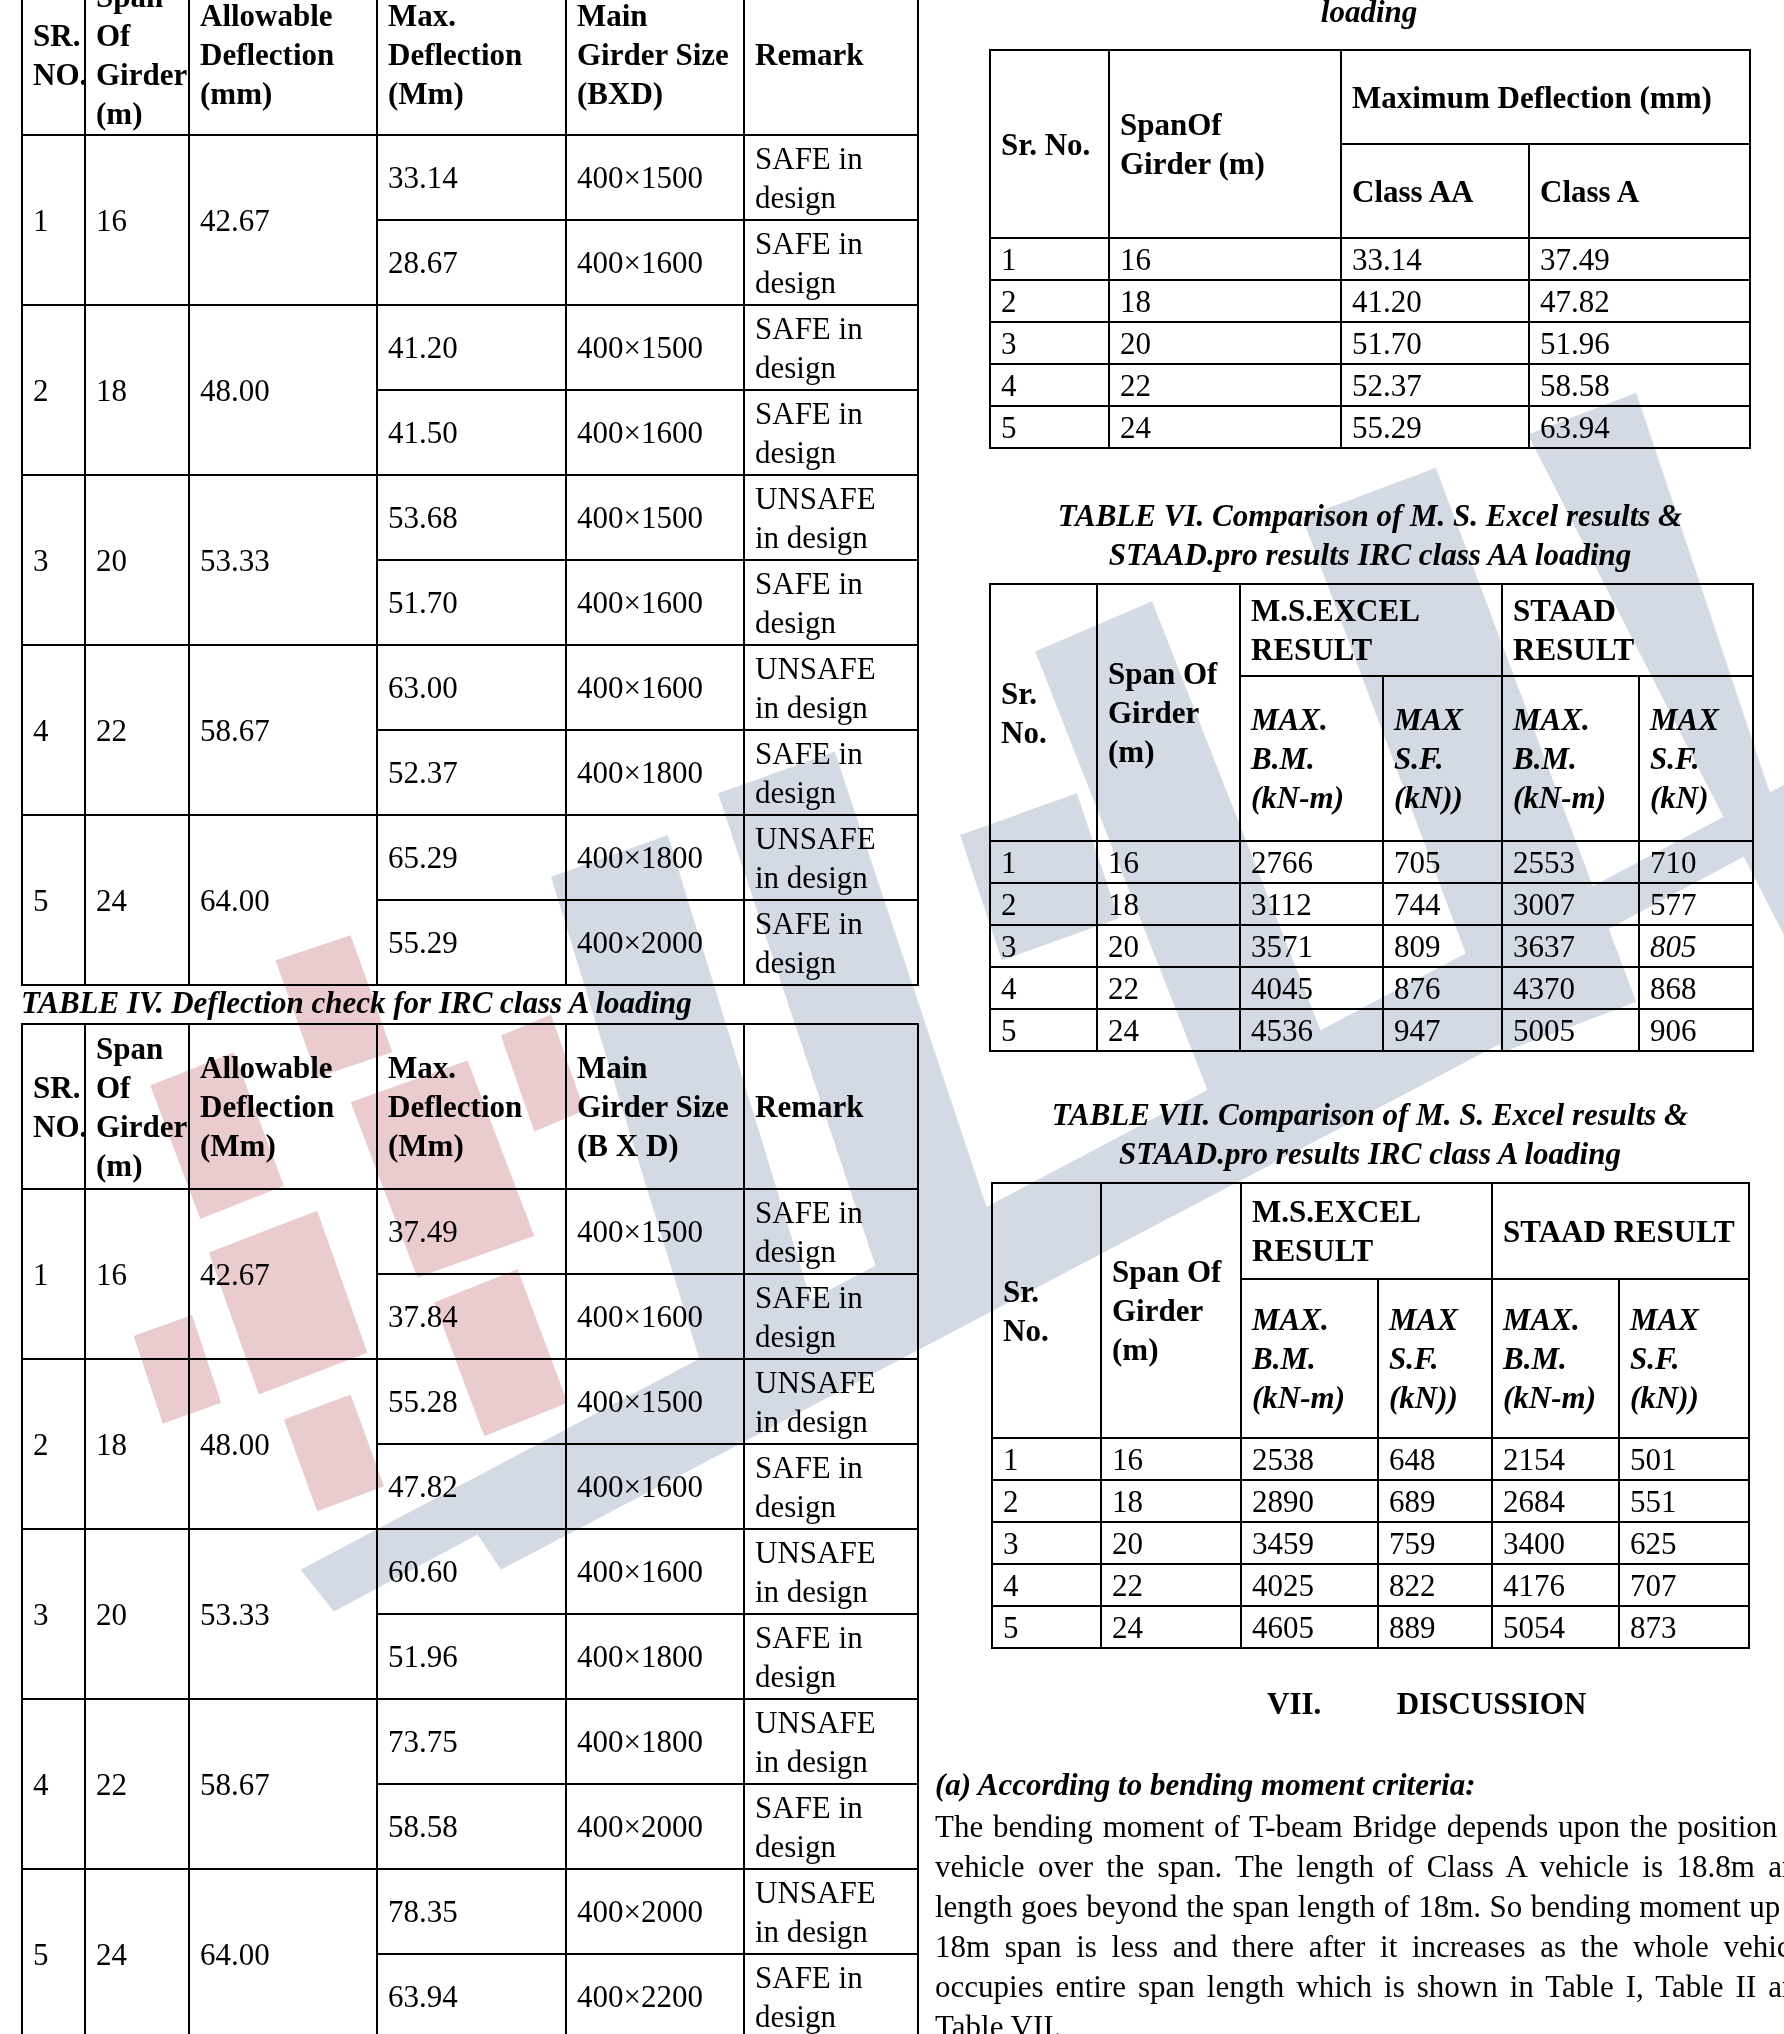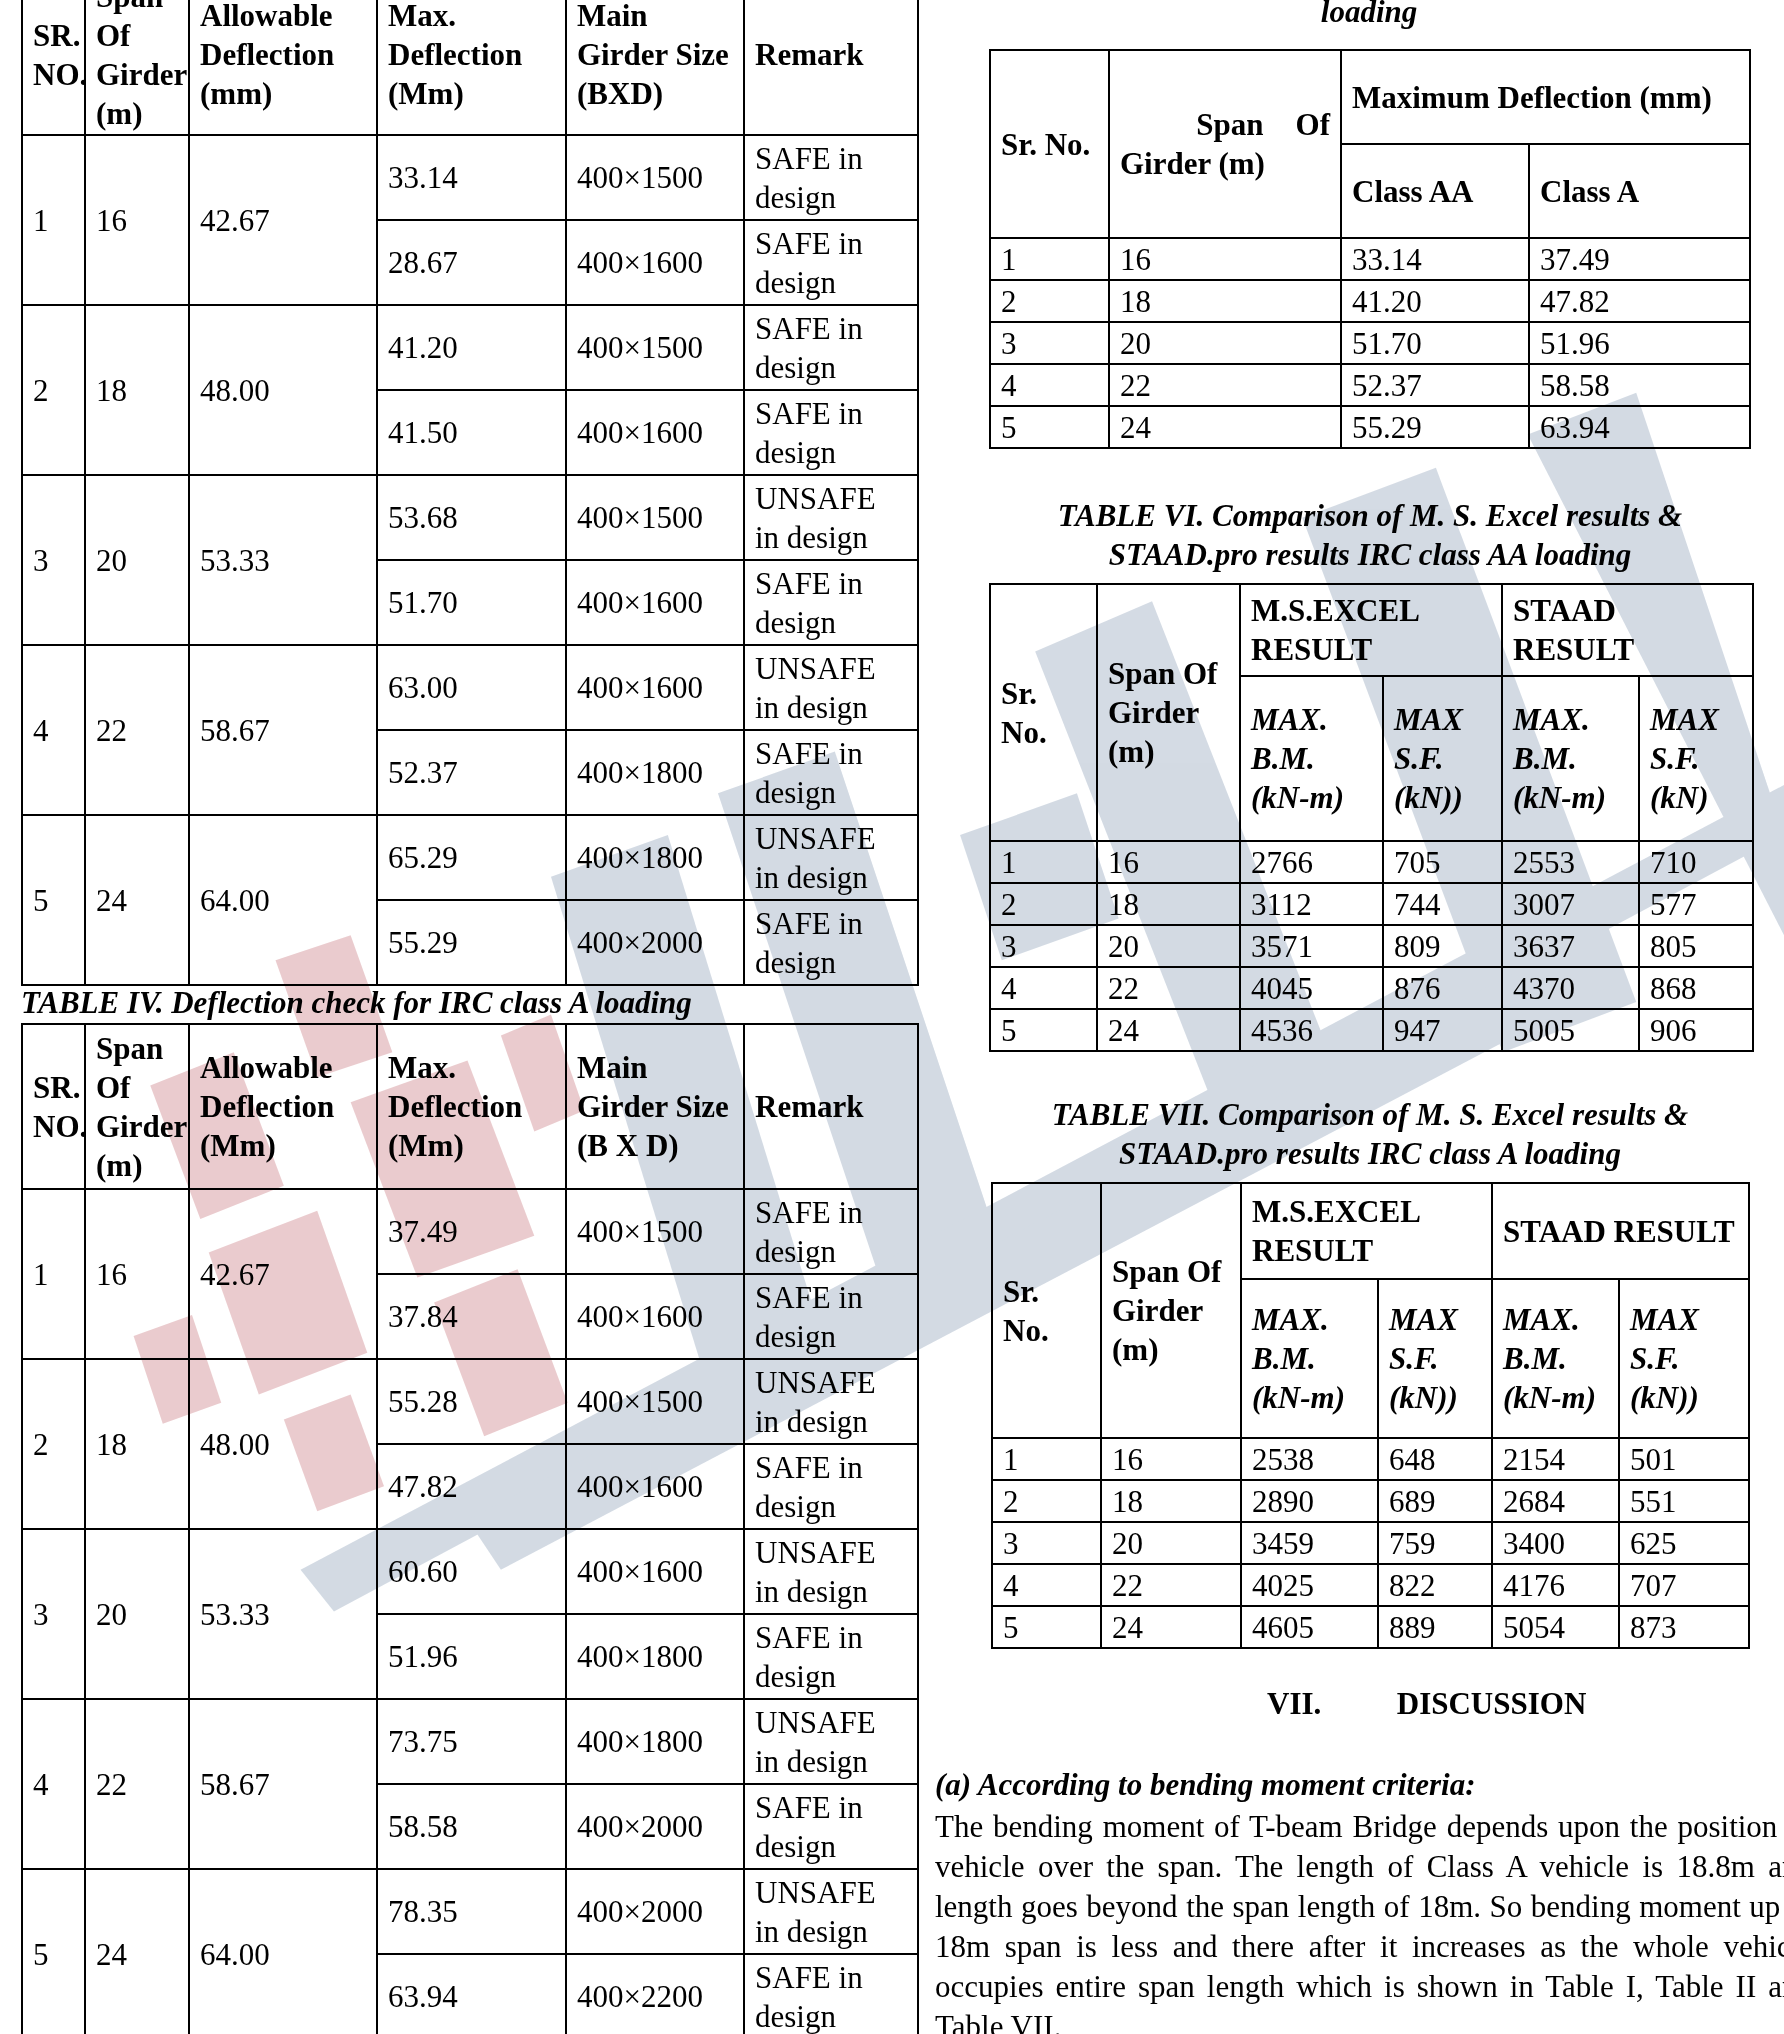--- a/index.html
+++ b/index.html
@@ -245,21 +245,21 @@
   <colgroup>
     <col style="width:119px">
       <col style="width:232px">
       <col style="width:188px">
       <col style="width:221px">
   </colgroup>
   <thead>
     <tr style="height:94px">
       <th rowspan="2">Sr. No.</th>
       <th rowspan="2">
-        <div style="display:flex;justify-content:flex-end;gap:32px;">
+        <div style="display:flex;justify-content:flex-start;">
           <span>Span</span>
           <span>Of</span>
         </div>
         <div>Girder (m)</div>
       </th>
       <th colspan="2">Maximum Deflection (mm)</th>
     </tr>
     <tr style="height:94px">
       <th>Class AA</th>
       <th>Class A</th>
@@ -340,21 +340,21 @@
         <td style="line-height: 37px;">744</td>
         <td style="line-height: 37px;">3007</td>
         <td style="line-height: 37px;">577</td>
       </tr>
       <tr style="height: 42px;">
         <td style="line-height: 37px;">3</td>
         <td style="line-height: 37px;">20</td>
         <td style="line-height: 37px;">3571</td>
         <td style="line-height: 37px;">809</td>
         <td style="line-height: 37px;">3637</td>
-        <td style="line-height: 37px;">805</td>
+        <td style="line-height: 37px; font-style: italic;">805</td>
       </tr>
       <tr style="height: 42px;">
         <td style="line-height: 37px;">4</td>
         <td style="line-height: 37px;">22</td>
         <td style="line-height: 37px;">4045</td>
         <td style="line-height: 37px;">876</td>
         <td style="line-height: 37px;">4370</td>
         <td style="line-height: 37px;">868</td>
       </tr>
       <tr style="height: 42px;">

